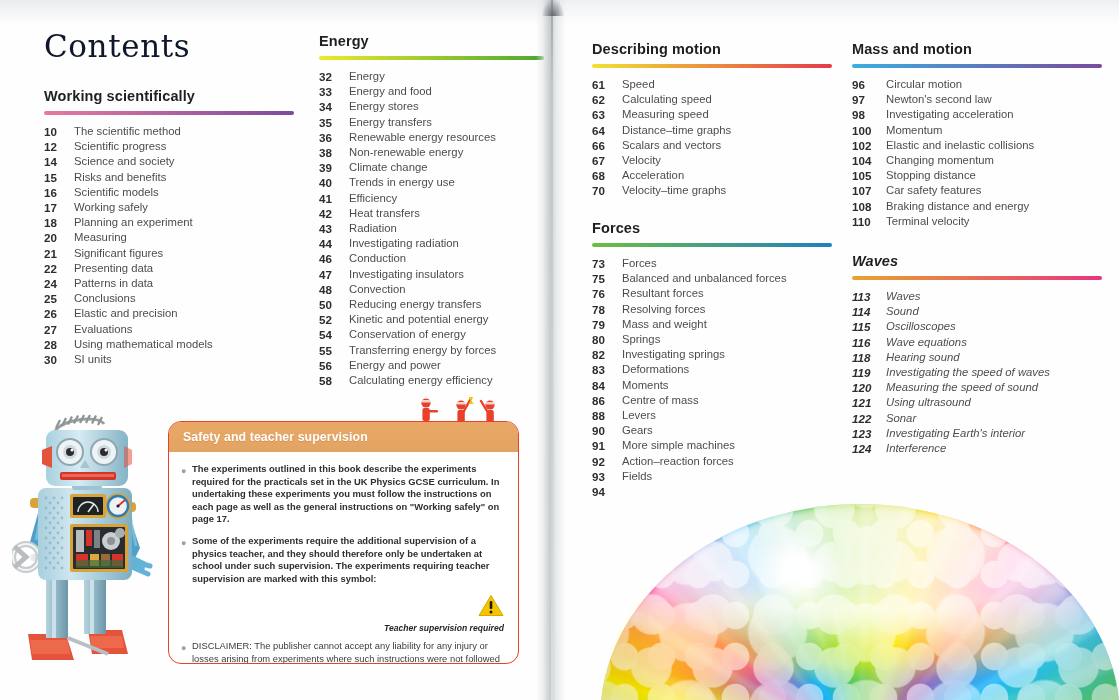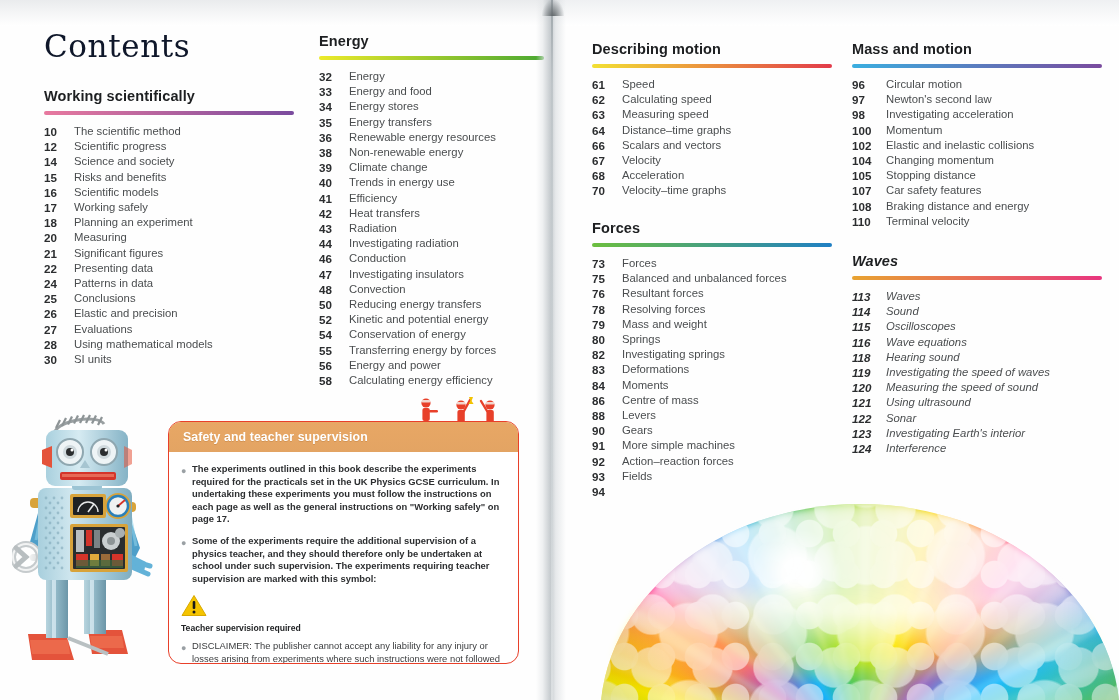--- a/index.html
+++ b/index.html
@@ -116,21 +116,21 @@
   .bullet-dot {
     flex: 0 0 auto; width: 11px; padding-top: 4px;
     color: #9aa0a4; font-size: 9px; line-height: 9px;
   }
   .bullet-text {
     flex: 1 1 auto;
     font-size: 9.4px; line-height: 12.6px;
     font-weight: bold; color: #2c2e30;
   }
   .bullet-text.light { font-weight: normal; color: #3a3c3e; }
-  .warn-wrap { text-align: left; margin: 2px 0 7px 0; }
+  .warn-wrap { text-align: right; margin: 2px 0 7px 0; font-style: italic; }
   .warn-caption {
     font-size: 8.6px; font-weight: bold; color: #232527;
     margin-top: 2px;
   }
 
   
   #people { position: absolute; left: 404px; top: 396px; width: 120px; height: 46px; }
 
   
   #robot { position: absolute; left: 12px; top: 402px; width: 160px; height: 272px; }

